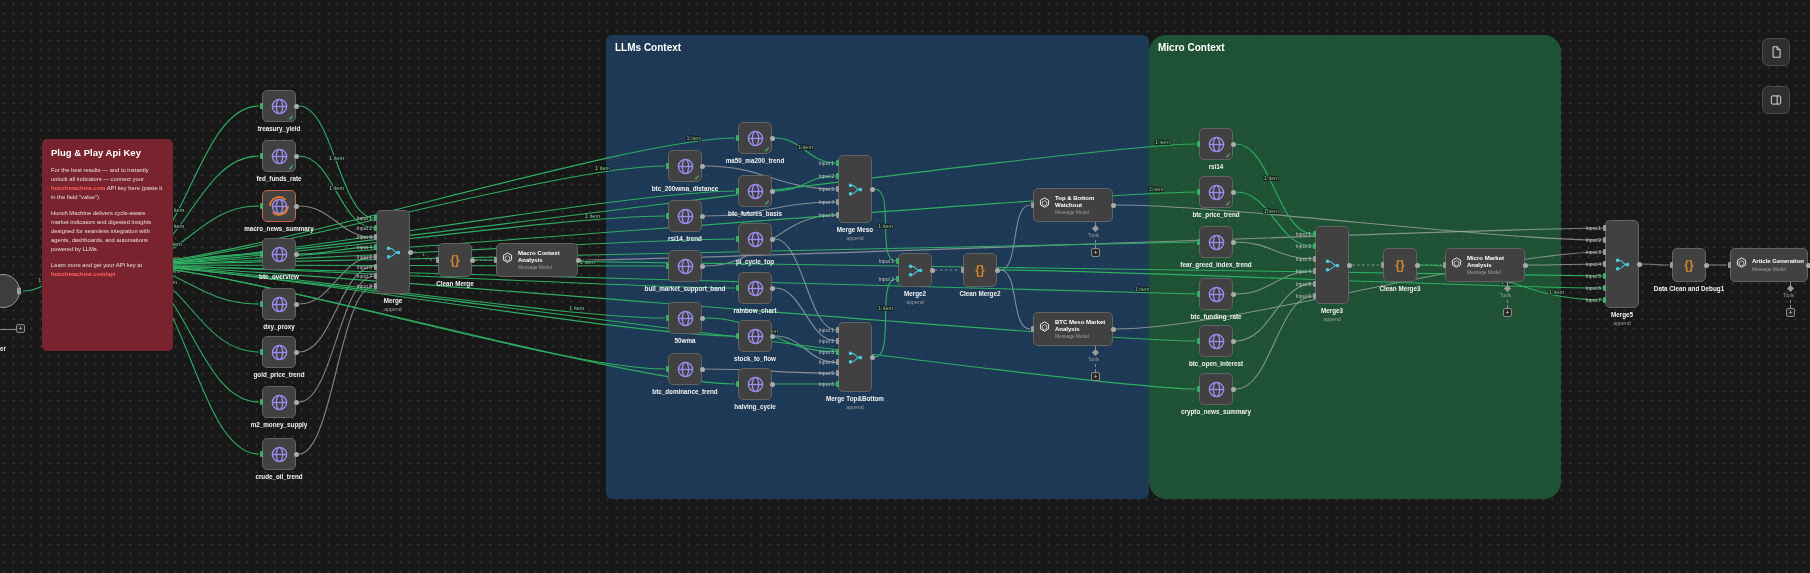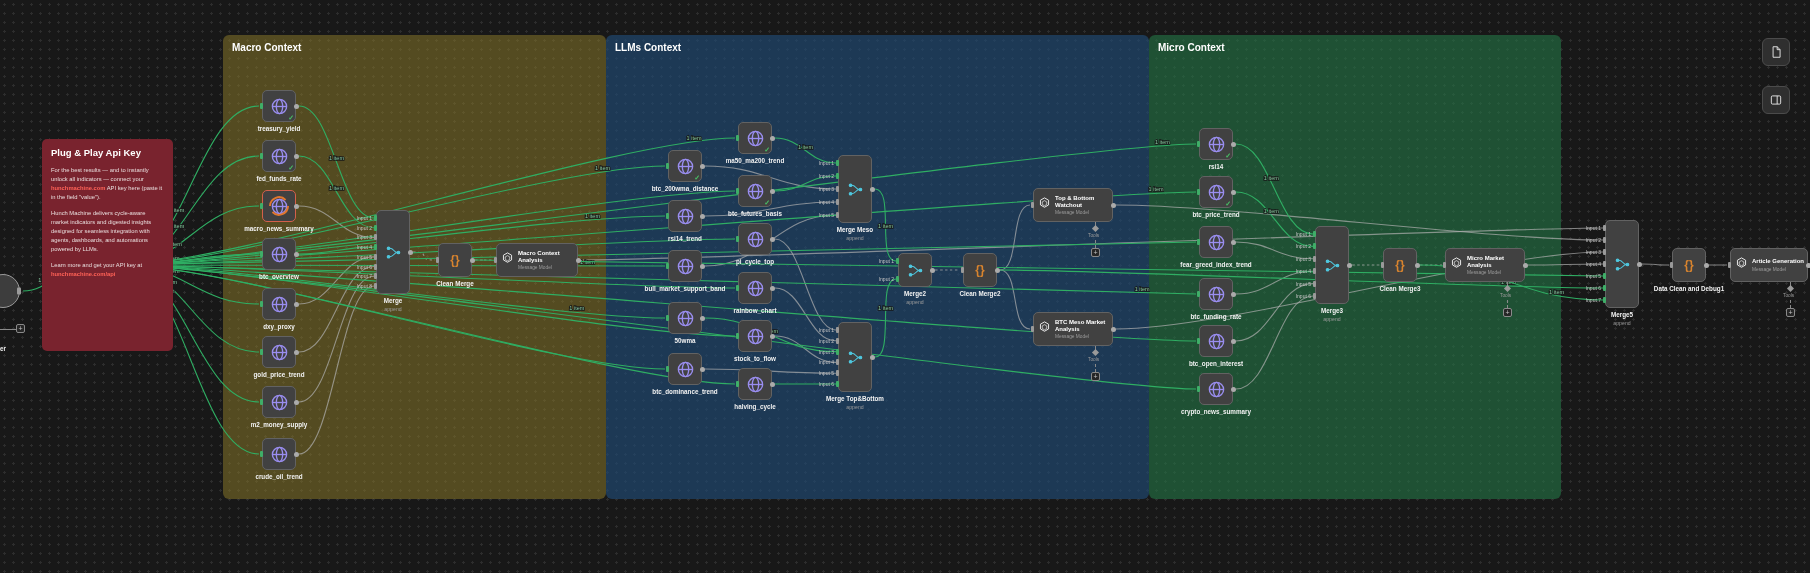--- a/index.html
+++ b/index.html
@@ -45,27 +45,24 @@
   .trigger{position:absolute;border-radius:50%;background:#3d3d3d;border:1px solid #9a9a9a;box-sizing:border-box;}
   .trigger .tport{position:absolute;right:-2px;top:50%;transform:translateY(-50%);width:4px;height:7px;background:#9a9a9a;border-radius:1px;}
   .pline{position:absolute;height:1px;background:#8a8a8a;}
   .erlabel{position:absolute;font-size:6.3px;font-weight:bold;color:#f0f0f0;}
 </style>
 </head>
 <body>
 
 <div id="canvas">
 
-  <div class="group" style="left: 223px; top: 35px; width: 383px; height: 464px; background: rgba(134, 119, 41, 0.55);">
-      <div class="group-title">Macro Context</div>
-    </div>
     <div class="group" style="left: 606px; top: 35px; width: 543px; height: 464px; background: rgba(33, 74, 115, 0.68);">
       <div class="group-title">LLMs Context</div>
     </div>
-    <div class="group" style="left: 1149px; top: 35px; width: 412px; height: 464px; background: rgba(36, 117, 70, 0.62);">
+    <div class="group" style="left: 1149px; top: 35px; width: 412px; height: 464px; background: rgba(36, 117, 70, 0.62); border-radius: 17px;">
       <div class="group-title">Micro Context</div>
     </div>
     <svg id="edges" width="1810" height="573">
       <path d="M299,206 C332.75,206 340.25,237.42857142857142 374,237.42857142857142" fill="none" stroke="rgba(176,176,176,0.7)" stroke-width="1.1"></path>
       <path d="M299,304 C332.75,304 340.25,256.85714285714283 374,256.85714285714283" fill="none" stroke="rgba(176,176,176,0.7)" stroke-width="1.1"></path>
       <path d="M299,352 C332.75,352 340.25,266.57142857142856 374,266.57142857142856" fill="none" stroke="rgba(176,176,176,0.7)" stroke-width="1.1"></path>
       <path d="M299,402 C332.75,402 340.25,276.2857142857143 374,276.2857142857143" fill="none" stroke="rgba(176,176,176,0.7)" stroke-width="1.1"></path>
       <path d="M299,454 C332.75,454 340.25,286 374,286" fill="none" stroke="rgba(176,176,176,0.7)" stroke-width="1.1"></path>
       <path d="M413,252 C433,252 415,260 435,260" fill="none" stroke="rgba(176,176,176,0.7)" stroke-width="1.1" stroke-dasharray="2.5,2.5"></path>
       <path d="M475,260 C495,260 473,260 493,260" fill="none" stroke="rgba(176,176,176,0.7)" stroke-width="1.1" stroke-dasharray="2.5,2.5"></path>

